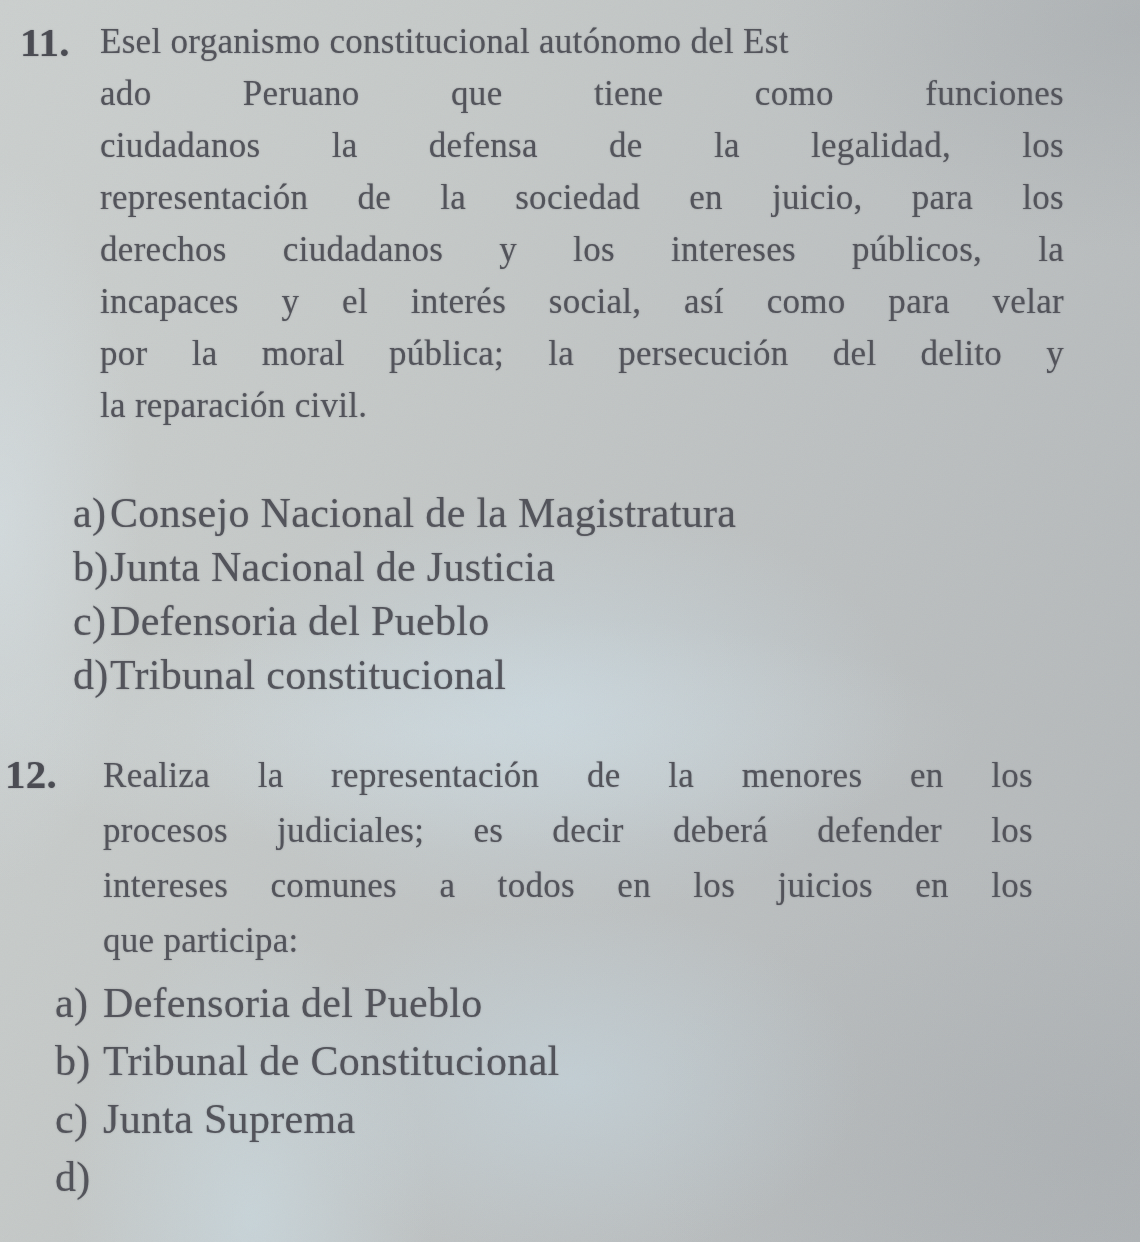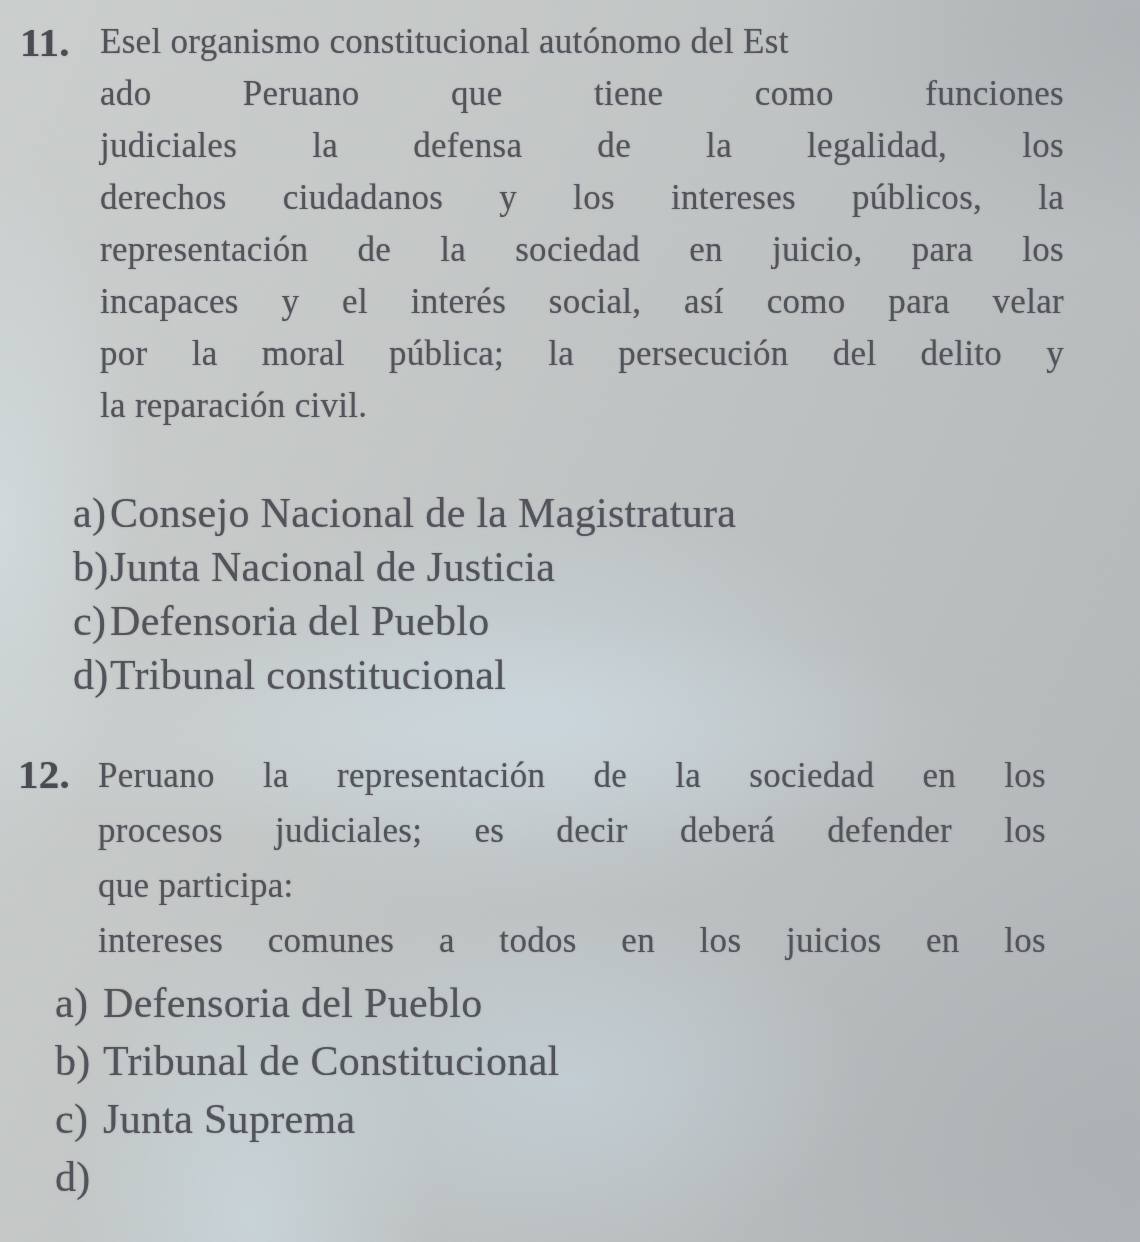--- a/index.html
+++ b/index.html
@@ -58,23 +58,23 @@
     <rect width="1140" height="1242" filter="url(#n)"></rect>
   </svg>
 
   <div class="content">
 
     <div class="qblock" id="q11" style="top:16px;left:20px;width:1044px;">
       <div class="qnum">11.</div>
       <div class="qbody">
         <div class="line">Esel organismo constitucional autónomo del Est</div>
         <div class="line jl">ado Peruano que tiene como funciones</div>
-        <div class="line jl">judiciales la defensa de la legalidad, los</div>
+        <div class="line jl">ciudadanos la defensa de la legalidad, los</div>
+        <div class="line jl">representación de la sociedad en juicio, para los</div>
         <div class="line jl">derechos ciudadanos y los intereses públicos, la</div>
-        <div class="line jl">representación de la sociedad en juicio, para los</div>
         <div class="line jl">incapaces y el interés social, así como para velar</div>
         <div class="line jl">por la moral pública; la persecución del delito y</div>
         <div class="line">la reparación civil.</div>
       </div>
     </div>
 
     <div class="opts" id="q11-opts" style="top:486px;left:73px;">
       <div class="opt">
         <span class="letter">a)</span>
         <span class="text">Consejo Nacional de la Magistratura</span>
@@ -86,27 +86,27 @@
       <div class="opt">
         <span class="letter">c)</span>
         <span class="text">Defensoria del Pueblo</span>
       </div>
       <div class="opt">
         <span class="letter">d)</span>
         <span class="text">Tribunal constitucional</span>
       </div>
     </div>
 
-    <div class="qblock" id="q12" style="top:748px;left:18px;width:1028px;">
+    <div class="qblock" id="q12" style="top:748px;left:5px;width:1028px;gap:18px;">
       <div class="qnum">12.</div>
       <div class="qbody">
-        <div class="line jl">Peruano la representación de la sociedad en los</div>
+        <div class="line jl">Realiza la representación de la menores en los</div>
         <div class="line jl">procesos judiciales; es decir deberá defender los</div>
+        <div class="line jl">intereses comunes a todos en los juicios en los</div>
         <div class="line">que participa:</div>
-        <div class="line jl">intereses comunes a todos en los juicios en los</div>
       </div>
     </div>
 
     <div class="opts" id="q12-opts" style="top:974px;left:55px;">
       <div class="opt">
         <span class="letter">a)</span>
         <span class="text">Defensoria del Pueblo</span>
       </div>
       <div class="opt">
         <span class="letter">b)</span>

